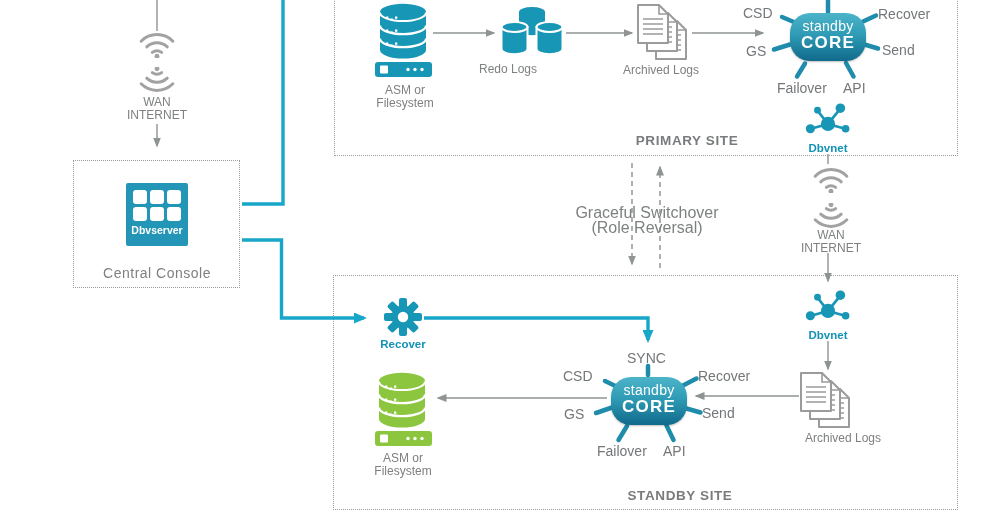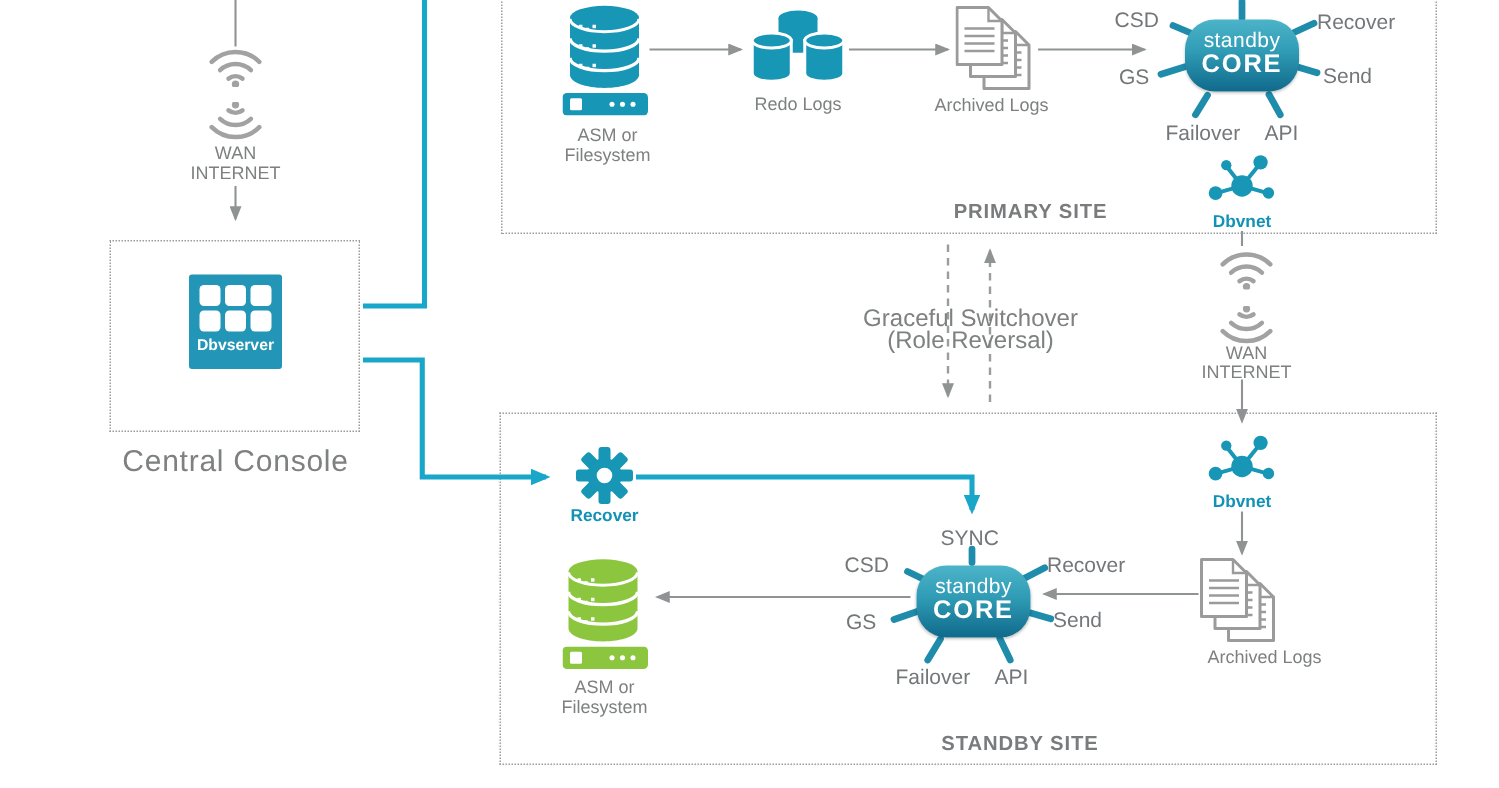--- a/index.html
+++ b/index.html
@@ -11,21 +11,21 @@
   .flip{transform:scaleY(-1);}
   .lbl{position:absolute;z-index:4;color:#7e8081;font-size:12px;line-height:13px;
        text-align:center;transform:translateX(-50%);white-space:nowrap;}
   .lbl2{font-size:16px;line-height:15px;}
   .site-lbl{position:absolute;z-index:4;transform:translateX(-50%);color:#797b7d;
        font-weight:bold;font-size:13.5px;letter-spacing:.6px;white-space:nowrap;margin-left:40px;}
   .hub-lbl{position:absolute;z-index:4;color:#747779;font-size:14px;white-space:nowrap;}
   .teal-lbl{position:absolute;z-index:4;transform:translateX(-50%);color:#1392b6;
        font-weight:bold;font-size:11.5px;white-space:nowrap;}
   .console-lbl{position:absolute;z-index:4;transform:translateX(-50%);color:#7e8081;
-       font-size:20px;letter-spacing:.5px;white-space:nowrap;margin-top:32px;}
+       font-size:14px;letter-spacing:.5px;white-space:nowrap;}
   .core{position:absolute;z-index:3;width:76px;height:48px;border-radius:20px;
        background:linear-gradient(180deg,#4cb4c9 0%,#2f9bb5 45%,#106a8b 100%);
        color:#fff;text-align:center;box-shadow:0 1px 2px rgba(0,0,0,.25);}
   .core .t1{font-size:14px;margin-top:5px;letter-spacing:.3px;line-height:16px;}
   .core .t2{font-size:17px;font-weight:bold;letter-spacing:1.2px;line-height:18px;}
   .dbvserver{position:absolute;z-index:3;width:62px;height:63px;background:#2395b6;
        border-radius:2px;display:flex;flex-direction:column;align-items:center;}
   .dbv-grid{display:grid;grid-template-columns:repeat(3,14px);grid-gap:3px;margin-top:7px;}
   .dbv-grid span{width:14px;height:14px;background:#fff;border-radius:3px;display:block;}
   .dsv-lbl{color:#fff;font-weight:bold;font-size:10.5px;margin-top:3px;}
@@ -175,21 +175,21 @@
           <ellipse cx="32" cy="7" rx="13" ry="5"></ellipse>
         </g>
       <g fill="#1796b6" stroke="#fff" stroke-width="2">
         <path d="M1.5 22 V44 c0 2.9 5.8 5.2 13 5.2 s13 -2.3 13 -5.2 V22 Z"></path>
           <ellipse cx="14.5" cy="22" rx="13" ry="5"></ellipse>
         <path d="M36.5 22 V44 c0 2.9 5.8 5.2 13 5.2 s13 -2.3 13 -5.2 V22 Z"></path>
           <ellipse cx="49.5" cy="22" rx="13" ry="5"></ellipse>
         </g>
     </svg>
   </div>
-  <div class="lbl" style="left:532px;top:63px;">Redo Logs</div>
+  <div class="lbl" style="left:508px;top:63px;">Redo Logs</div>
 
   <div class="ic" style="left:637px;top:4px;">
     <svg width="52" height="57" viewBox="0 0 52 57">
       <g transform="translate(19,16)">
           <path d="M0 1 H21 L30 10 V39 H0 Z" fill="#fff" stroke="#9b9b9b" stroke-width="2" stroke-linejoin="round"></path>
           <path d="M21 1 V10 H30" fill="none" stroke="#9b9b9b" stroke-width="1.6"></path>
           <path d="M5 15 H25 M5 20 H25 M5 25 H25 M5 30 H25" stroke="#9b9b9b" stroke-width="1.6"></path>
         </g>
       <g transform="translate(10,8)">
           <path d="M0 1 H21 L30 10 V39 H0 Z" fill="#fff" stroke="#9b9b9b" stroke-width="2" stroke-linejoin="round"></path>

